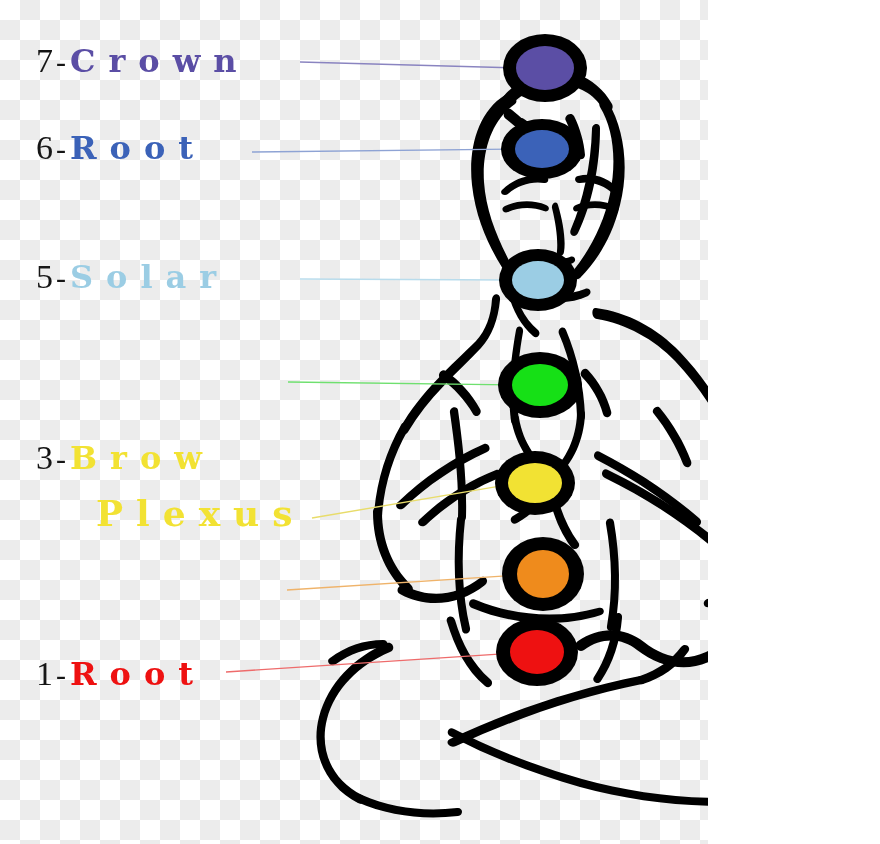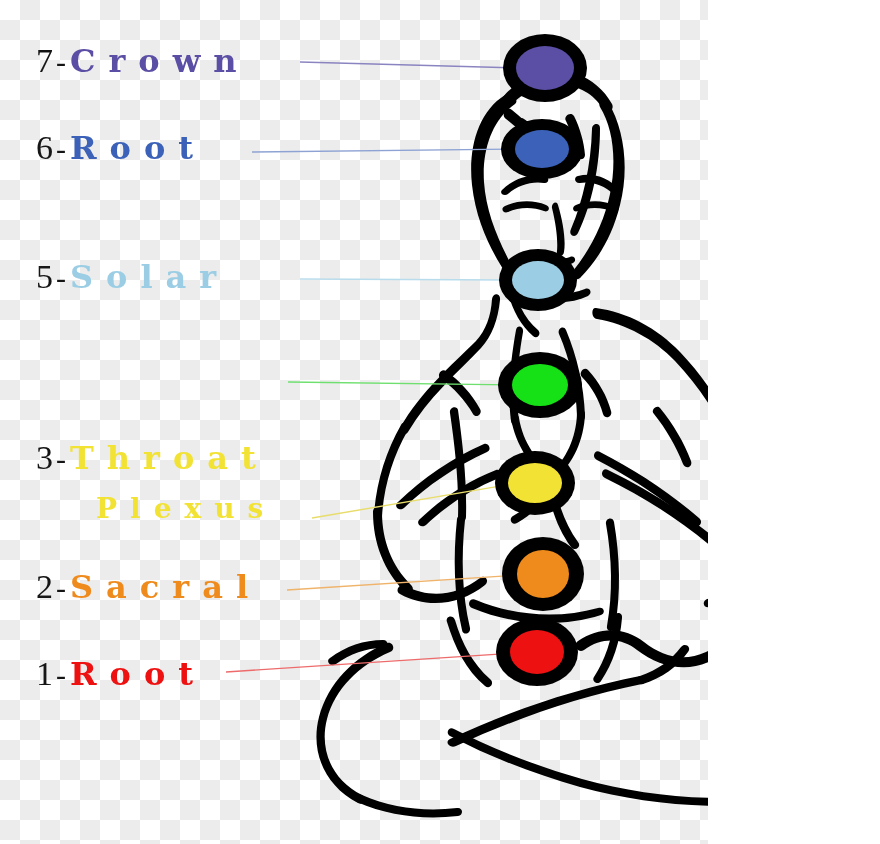--- a/index.html
+++ b/index.html
@@ -48,21 +48,21 @@
   }
   .word {
     font-family: "DejaVu Serif", "Liberation Serif", serif;
     font-size: 32px;
     font-weight: 600;
     letter-spacing: 13px;
   }
   .sub-word {
     position: absolute;
     font-family: "DejaVu Serif", "Liberation Serif", serif;
-    font-size: 28px;
+    font-size: 36px;
     font-weight: 600;
     letter-spacing: 13px;
     white-space: nowrap;
     line-height: 1;
   }
 </style>
 </head>
 <body>
 
 <div id="stage">
@@ -268,25 +268,22 @@
   <div class="label-row" style="left:36px; top:131px;">
     <span class="num">6</span><span class="dash">-</span><span class="word" style="color:#3B62B8;">Root</span>
   </div>
 
   <div class="label-row" style="left:36px; top:260px;">
     <span class="num">5</span><span class="dash">-</span><span class="word" style="color:#9BCDE4;">Solar</span>
   </div>
 
 
   <div class="label-row" style="left:36px; top:441px;">
-    <span class="num">3</span><span class="dash">-</span><span class="word" style="color:#F2E233;">Throat</span>
+    <span class="num">3</span><span class="dash">-</span><span class="word" style="color:#F2E233;">Brow</span>
   </div>
   <div class="sub-word" style="left:96px; top:495px; color:#F2E233;">Plexus</div>
 
-  <div class="label-row" style="left:36px; top:570px;">
-    <span class="num">2</span><span class="dash">-</span><span class="word" style="color:#EF8B1C;">Sacral</span>
-  </div>
 
   <div class="label-row" style="left:36px; top:657px;">
     <span class="num">1</span><span class="dash">-</span><span class="word" style="color:#EE1111;">Root</span>
   </div>
 
 </div>
 
 </body></html>

